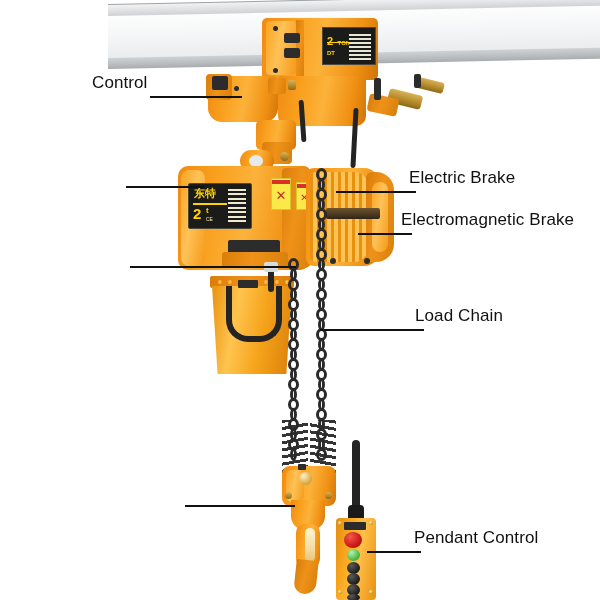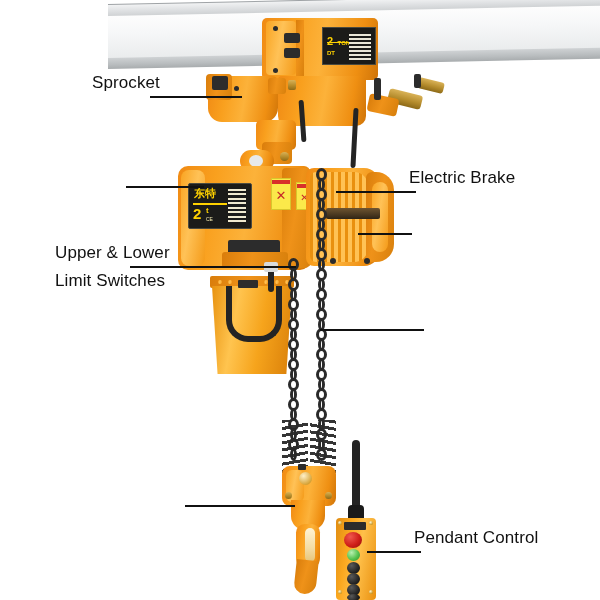--- a/index.html
+++ b/index.html
@@ -276,34 +276,34 @@
     <div class="scrw" style="left:369px;top:590px;"></div>
 
     <div class="btn red" style="left:344px;top:532px;width:18px;height:16px;"></div>
     <div class="btn grn" style="left:347px;top:549px;width:13px;height:12px;"></div>
     <div class="btn blk" style="left:347px;top:562px;width:13px;height:12px;"></div>
     <div class="btn blk" style="left:347px;top:573px;width:13px;height:12px;"></div>
     <div class="btn blk" style="left:347px;top:584px;width:13px;height:12px;"></div>
     <div class="btn blk" style="left:347px;top:594px;width:13px;height:7px;"></div>
   </div>
 
-  <div class="anno" style="left:92px;top:72px;">Sprocket</div>
+  <div class="anno" style="left:92px;top:72px;">Control</div>
   <div class="leader" style="left:150px;top:96px;width:92px;"></div>
 
   <div class="leader" style="left:126px;top:186px;width:78px;"></div>
 
-  <div class="anno" style="left:55px;top:242px;">Upper &amp; Lower</div>
-  <div class="anno" style="left:55px;top:270px;">Limit Switches</div>
   <div class="leader" style="left:130px;top:266px;width:166px;"></div>
 
   <div class="leader" style="left:185px;top:505px;width:110px;"></div>
 
   <div class="anno r" style="left:409px;top:167px;">Electric Brake</div>
   <div class="leader" style="left:336px;top:191px;width:80px;"></div>
 
+  <div class="anno r" style="left:401px;top:209px;">Electromagnetic Brake</div>
   <div class="leader" style="left:358px;top:233px;width:54px;"></div>
 
+  <div class="anno r" style="left:415px;top:305px;">Load Chain</div>
   <div class="leader" style="left:320px;top:329px;width:104px;"></div>
 
   <div class="anno r" style="left:414px;top:527px;">Pendant Control</div>
   <div class="leader" style="left:367px;top:551px;width:54px;"></div>
 
 </div>
 
 </body></html>

